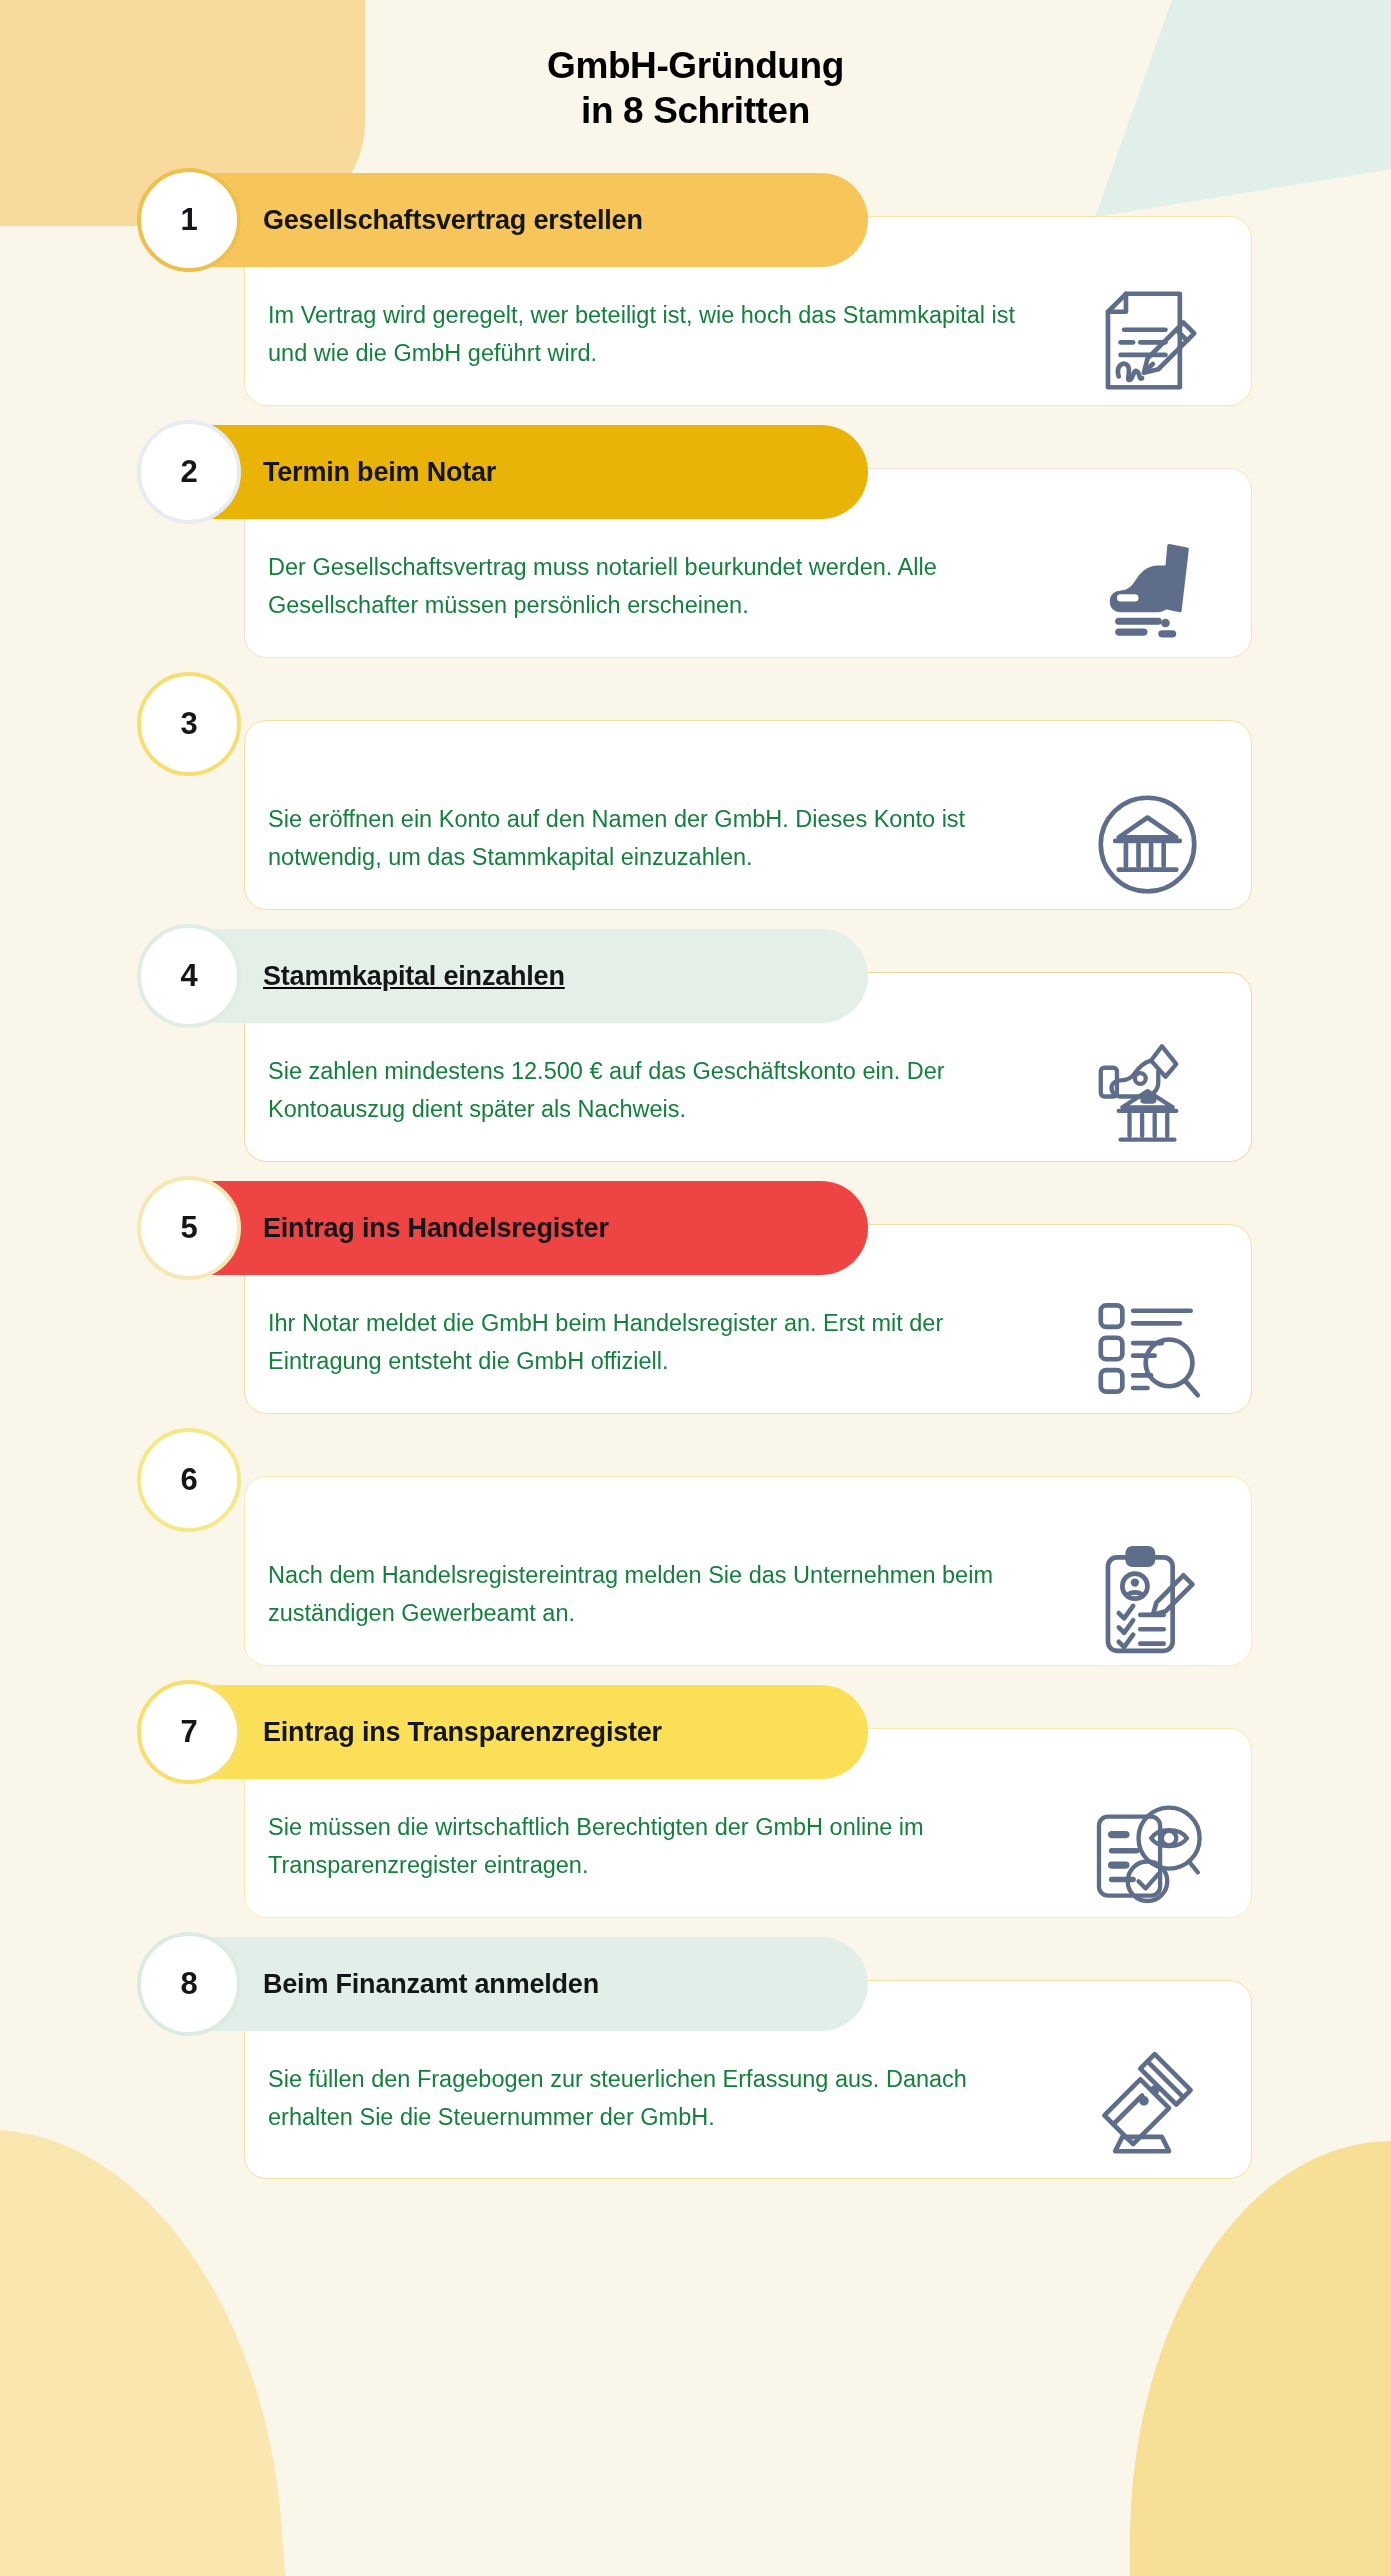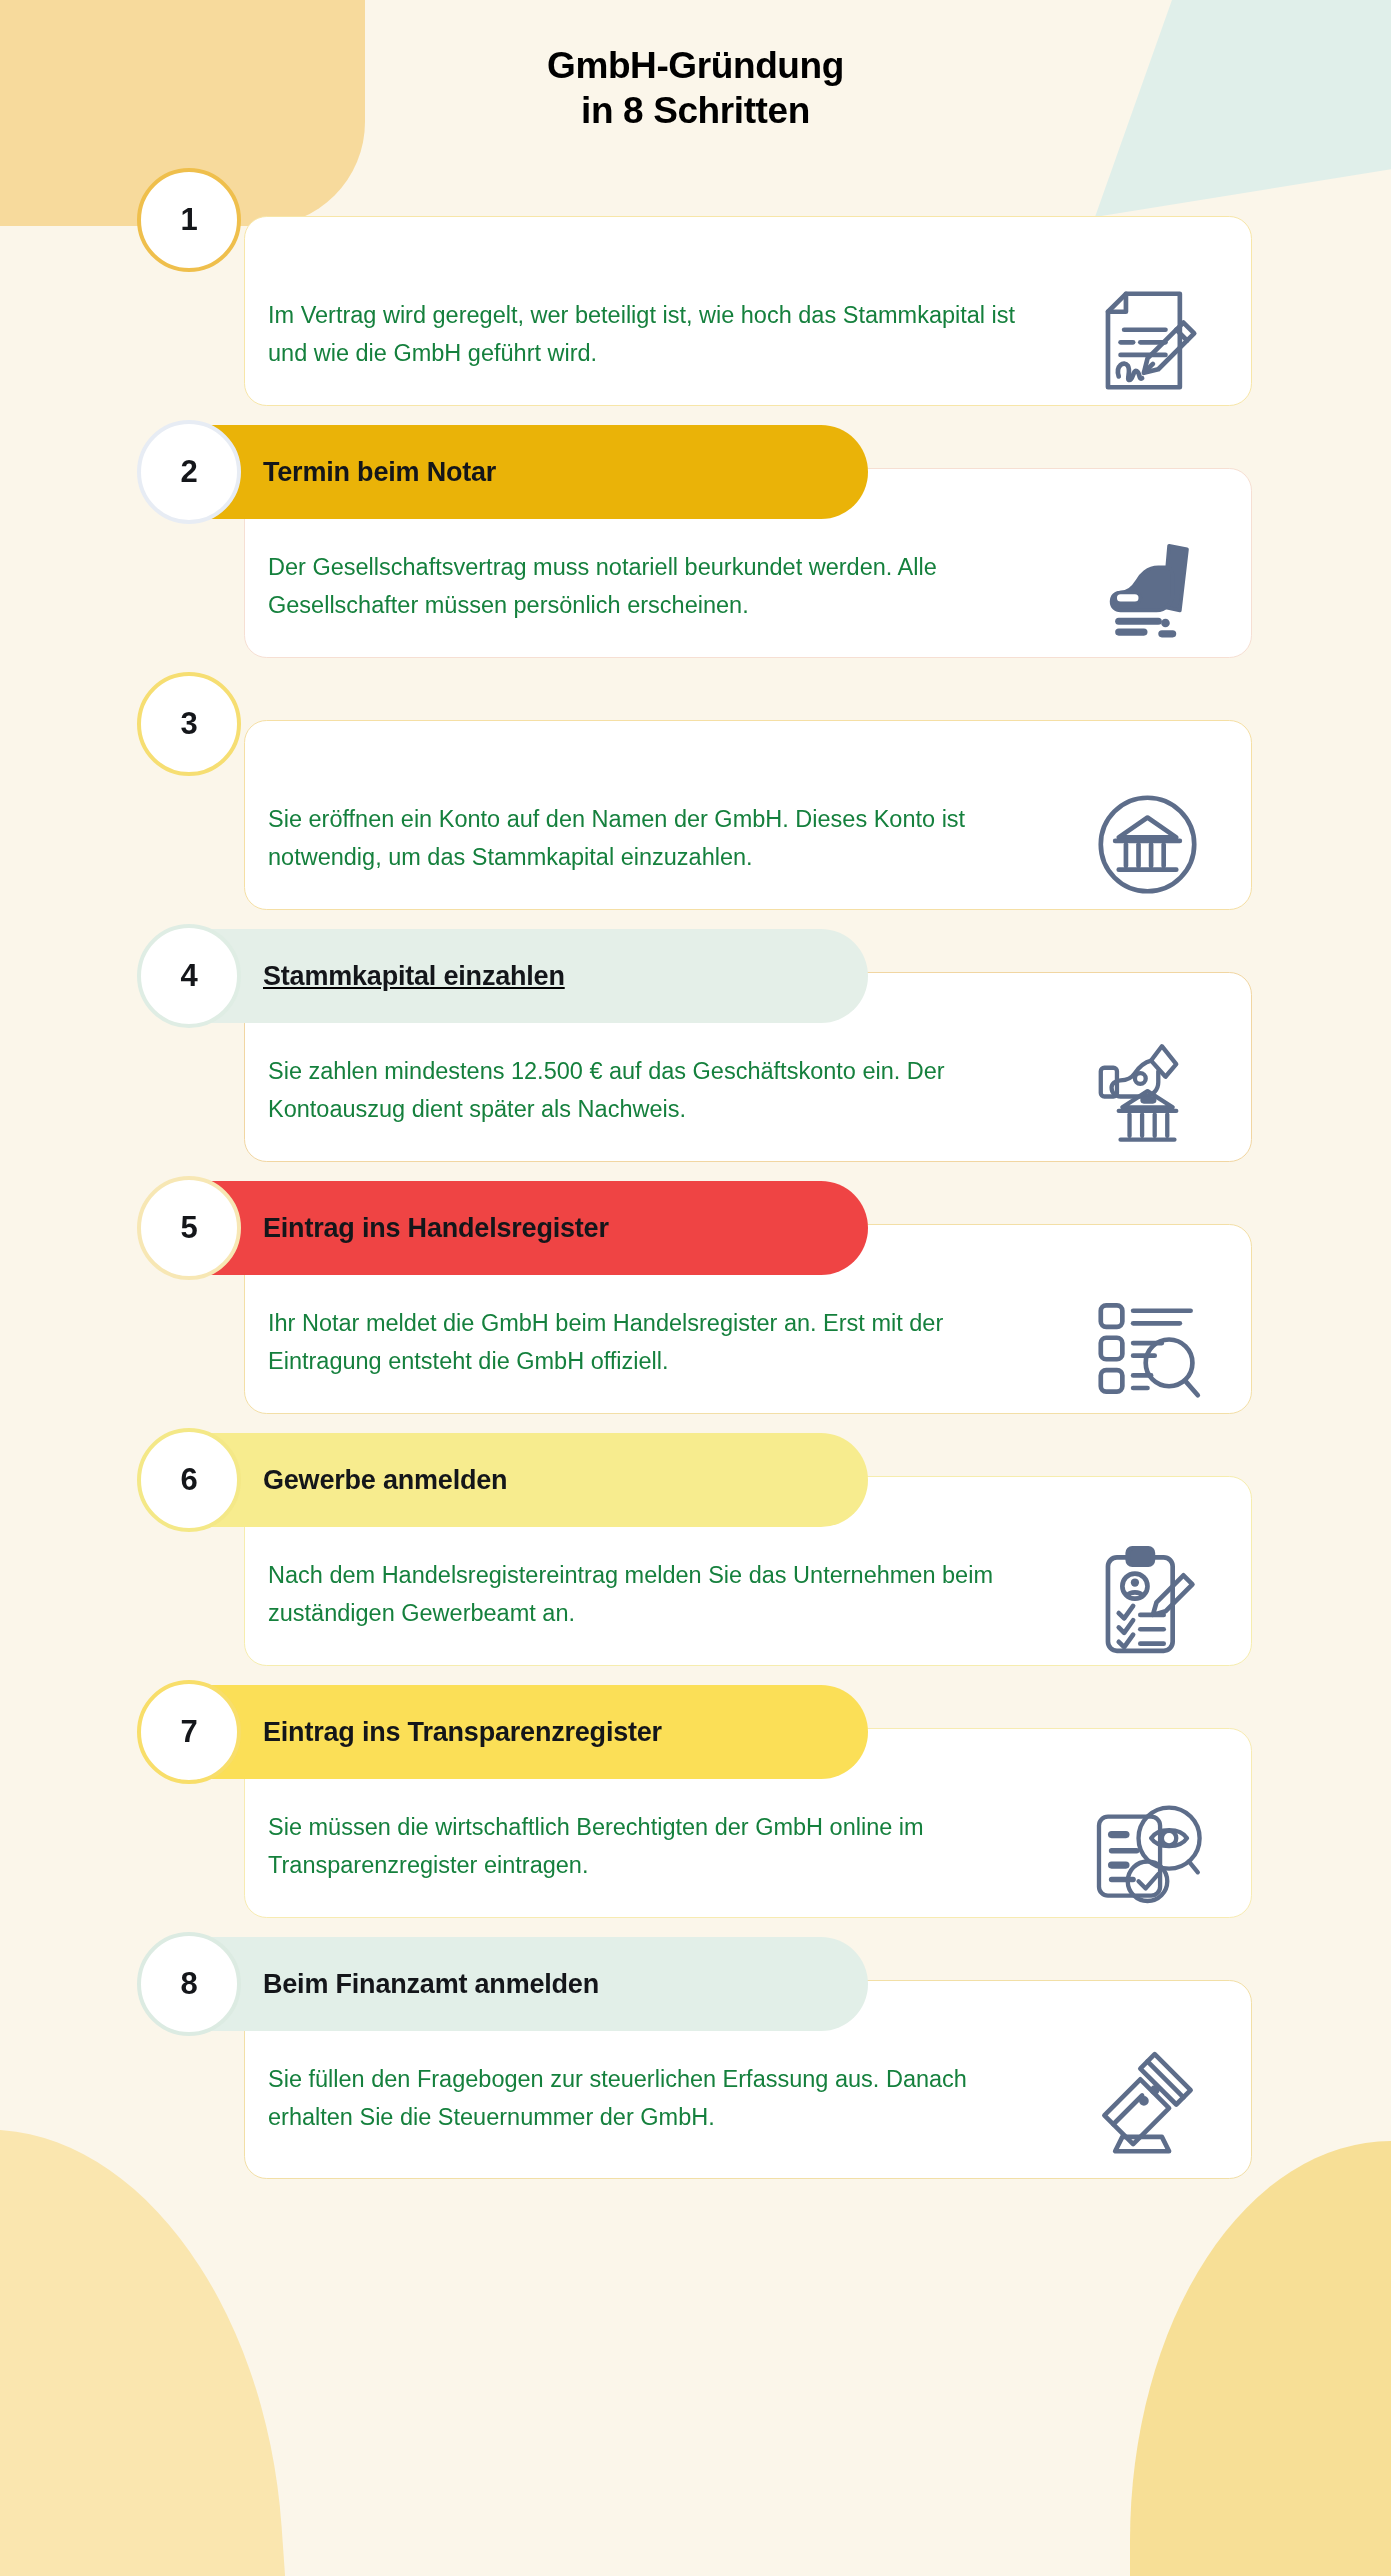--- a/index.html
+++ b/index.html
@@ -160,20 +160,23 @@
 <div class="deco" id="deco-bottom-right"></div>
 
 <div id="page-header">
   <span class="line">GmbH-Gründung</span>
   <span class="line">in 8 Schritten</span>
 </div>
 
 <div id="steps">
     <div class="step">
       <div class="step-card" style="border-color: rgb(247, 230, 168);"></div>
+      <div class="step-head" style="background: rgb(246, 198, 90);">
+        <span class="step-title">Gesellschaftsvertrag erstellen</span>
+      </div>
       <div class="step-badge" style="border-color: rgb(239, 191, 76);">
         <span>1</span>
       </div>
       <div class="step-desc">Im Vertrag wird geregelt, wer beteiligt ist, wie hoch das Stammkapital ist und wie die GmbH geführt wird.</div>
       <div class="step-icon">
         <svg id="ic-contract-signature-icon" viewBox="0 0 64 64" fill="none" stroke="#5D6D8A" stroke-width="2.6" stroke-linecap="round" stroke-linejoin="round">
   <path d="M20 6 H50 V58 H10 V16 Z"></path>
   <path d="M20 6 V16 H10"></path>
   <path d="M19 26 H42"></path>
           <path d="M17 33 H24"></path>
@@ -272,23 +275,20 @@
           <path d="M24 36 H36"></path>
   <path d="M24 47 H34"></path>
           <path d="M24 54 H32"></path>
   <circle cx="44" cy="40" r="13"></circle>
   <path d="M53 50 L60 58"></path>
 </svg>
       </div>
     </div>
     <div class="step">
       <div class="step-card" style="border-color: rgb(246, 237, 174);"></div>
-      <div class="step-head" style="background: rgb(247, 236, 142);">
-        <span class="step-title">Gewerbe anmelden</span>
-      </div>
       <div class="step-badge" style="border-color: rgb(244, 232, 135);">
         <span>6</span>
       </div>
       <div class="step-desc">Nach dem Handelsregistereintrag melden Sie das Unternehmen beim zuständigen Gewerbeamt an.</div>
       <div class="step-icon">
         <svg id="ic-clipboard-checklist-icon" viewBox="0 0 64 64" fill="none" stroke="#5D6D8A" stroke-width="2.6" stroke-linecap="round" stroke-linejoin="round">
   <rect x="10" y="8" width="36" height="52" rx="5"></rect>
   <rect x="21" y="3" width="14" height="9" rx="2.5" fill="#5D6D8A"></rect>
   <circle cx="25" cy="24" r="7"></circle>
   <circle cx="25" cy="22" r="2.3" fill="#5D6D8A" stroke="none"></circle>

